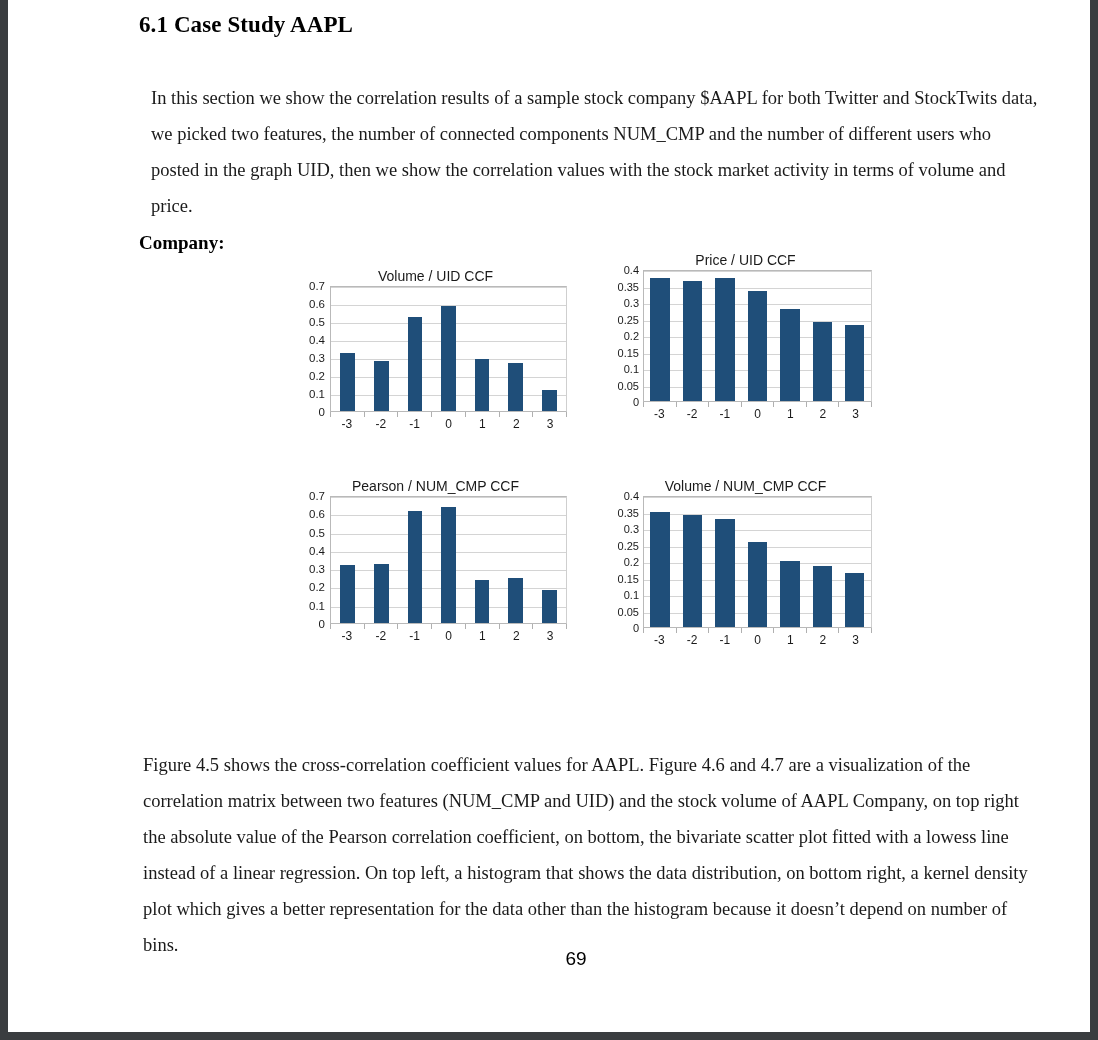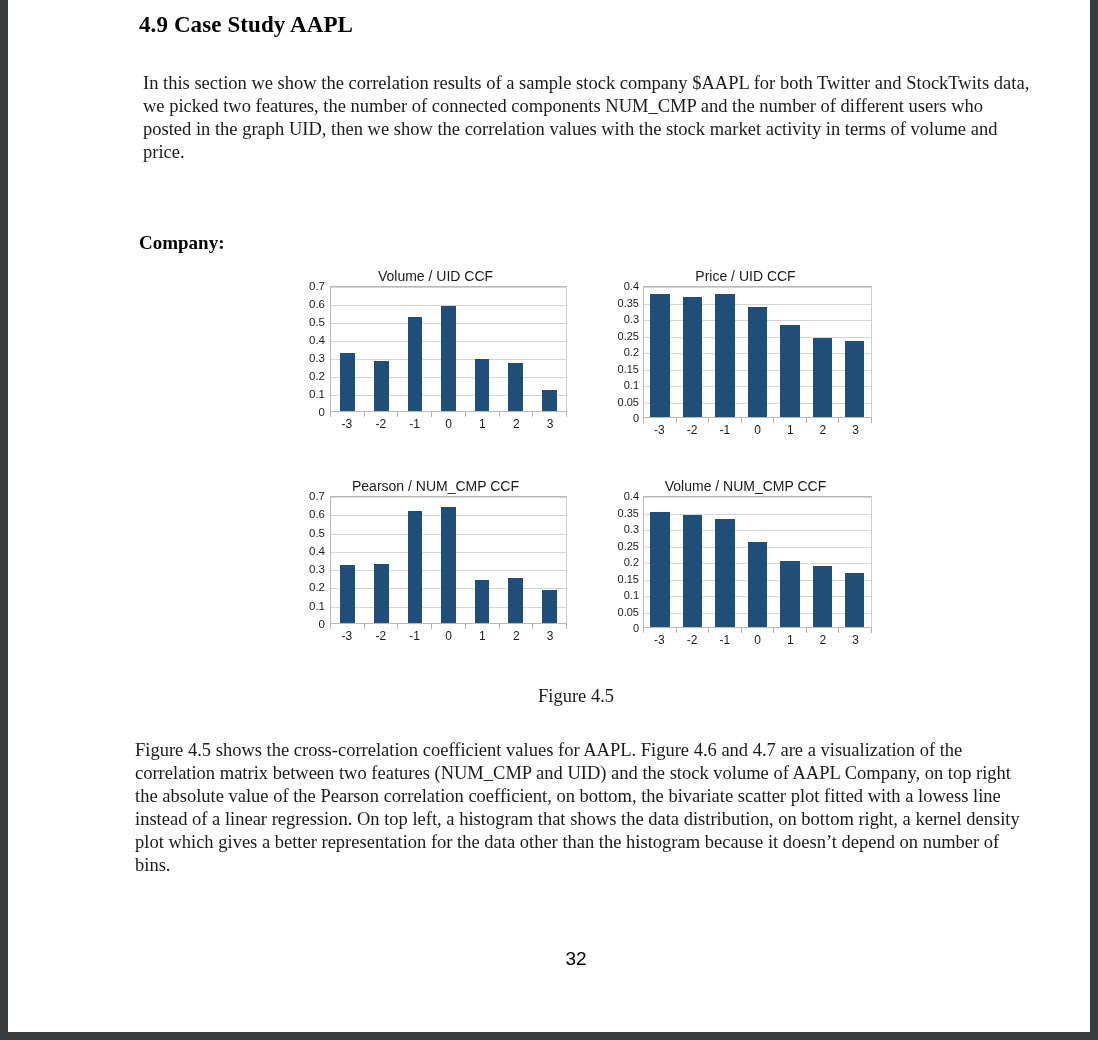--- a/index.html
+++ b/index.html
@@ -38,23 +38,23 @@
     top: 12px;
     font-size: 23px;
     font-weight: bold;
     font-family: "Liberation Serif", serif;
     color: #000000;
     letter-spacing: .1px;
   }
 
   p.body-text {
     position: absolute;
-    margin: 4px;
+    margin: 12px;
     font-size: 18.5px;
-    line-height: 23px;
+    line-height: 36px;
     color: #1a1a1a;
     font-family: "Liberation Serif", serif;
     text-align: left;
   }
   #intro-paragraph { left: 8px; top: 68px; width: 890px; }
   #figure-paragraph { left: 0; top: 735px; width: 890px; }
 
   .label-bold {
     position: absolute;
     left: 8px;
@@ -86,21 +86,21 @@
     color: #000;
     font-family: "Liberation Sans", sans-serif;
   }
 
   
   .chart {
     position: absolute;
     font-family: "Liberation Sans", sans-serif;
   }
   #chart-vol-uid   { left: 167px; top: 268px;  width: 275px; height: 190px; }
-  #chart-price-uid { left: 472px; top: 268px;  width: 275px; height: 190px; }
+  #chart-price-uid { left: 472px; top: 252px;  width: 275px; height: 190px; }
   #chart-vol-cmp   { left: 167px; top: 478px;  width: 275px; height: 195px; }
   #chart-price-cmp { left: 472px; top: 478px;  width: 275px; height: 195px; }
 
   .chart-title {
     text-align: center;
     font-size: 14px;
     color: #1a1a1a;
     font-family: "Liberation Sans", sans-serif;
     white-space: nowrap;
     line-height: 16px;
@@ -192,21 +192,21 @@
     color: #1a1a1a;
     font-family: "Liberation Sans", sans-serif;
   }
 </style>
 </head>
 <body>
 
 <div id="page-frame">
   <div class="content">
 
-    <h2 class="section-heading">4.9 Case Study AAPL</h2>
+    <h2 class="section-heading">6.1 Case Study AAPL</h2>
 
     <p class="body-text" id="intro-paragraph">In this section we show the correlation results of a sample stock company $AAPL for both Twitter and StockTwits data, we picked two features, the number of connected components NUM_CMP and the number of different users who posted in the graph UID, then we show the correlation values with the stock market activity in terms of volume and price.</p>
 
     <div class="label-bold">Company:</div>
 
     <div class="chart" id="chart-vol-uid">
       <div class="chart-title">Volume / UID CCF</div>
       <div class="plot-wrap" style="height: 150px;">
           <div class="y-axis" style="width: 32px; height: 126px;">
             <div class="y-tick" style="top: 126px;">0</div>
@@ -474,20 +474,19 @@
               <div class="x-label">-1</div>
               <div class="x-label">0</div>
               <div class="x-label">1</div>
               <div class="x-label">2</div>
               <div class="x-label">3</div>
             </div>
           </div>
         </div>
     </div>
 
-    <div id="figure-caption">Figure 4.5</div>
 
     <p class="body-text" id="figure-paragraph">Figure 4.5 shows the cross-correlation coefficient values for AAPL. Figure 4.6 and 4.7 are a visualization of the correlation matrix between two features (NUM_CMP and UID) and the stock volume of AAPL Company, on top right the absolute value of the Pearson correlation coefficient, on bottom, the bivariate scatter plot fitted with a lowess line instead of a linear regression. On top left, a histogram that shows the data distribution, on bottom right, a kernel density plot which gives a better representation for the data other than the histogram because it doesn’t depend on number of bins.</p>
 
-    <div id="page-number">32</div>
+    <div id="page-number">69</div>
 
   </div>
 </div>
 
 </body></html>

